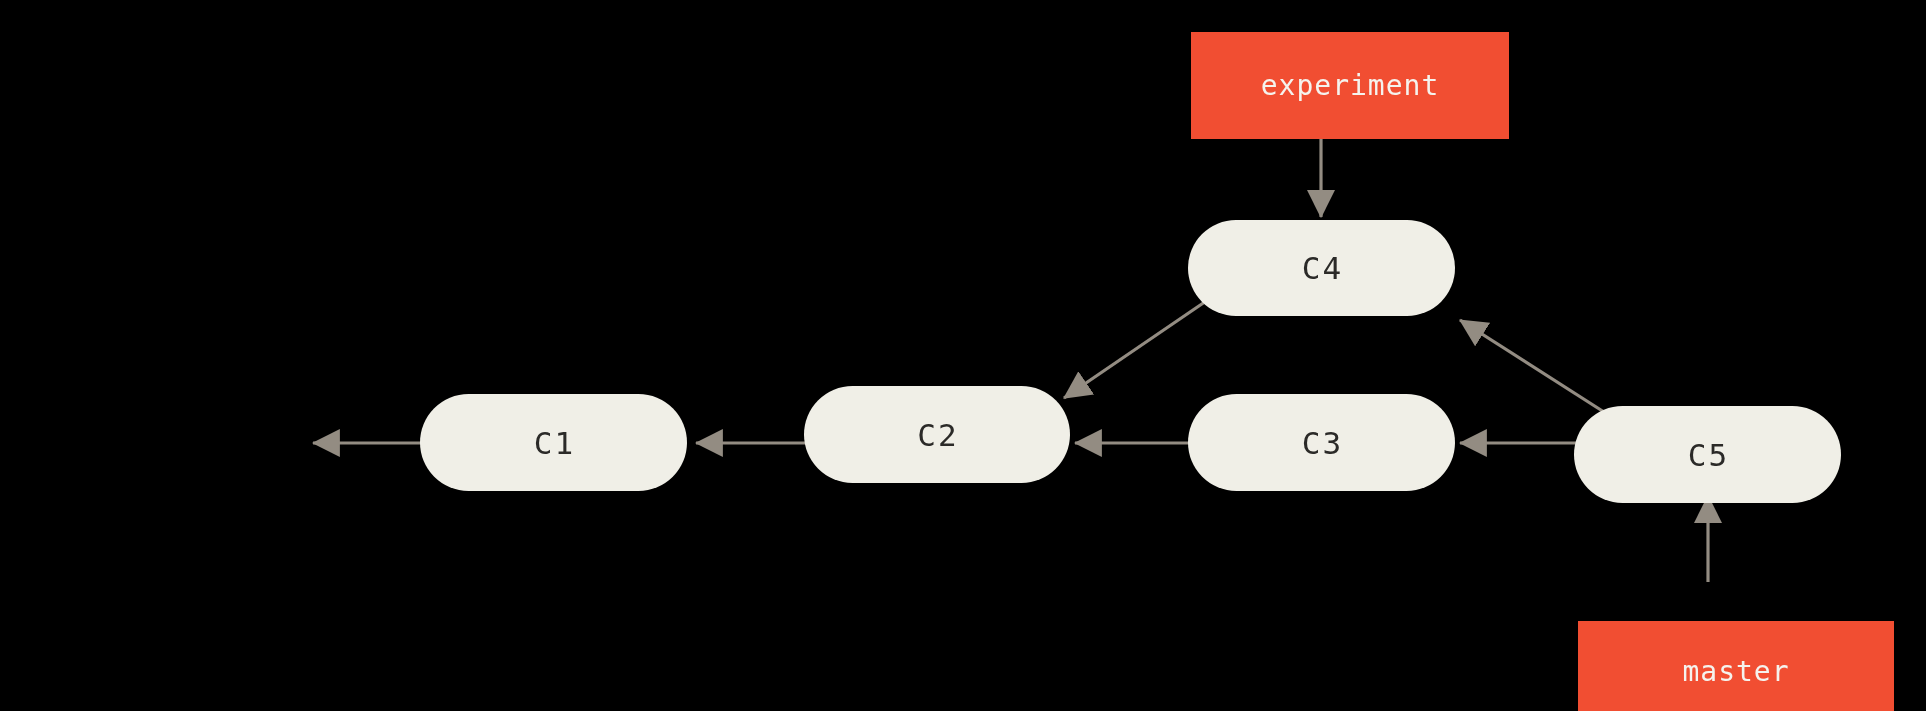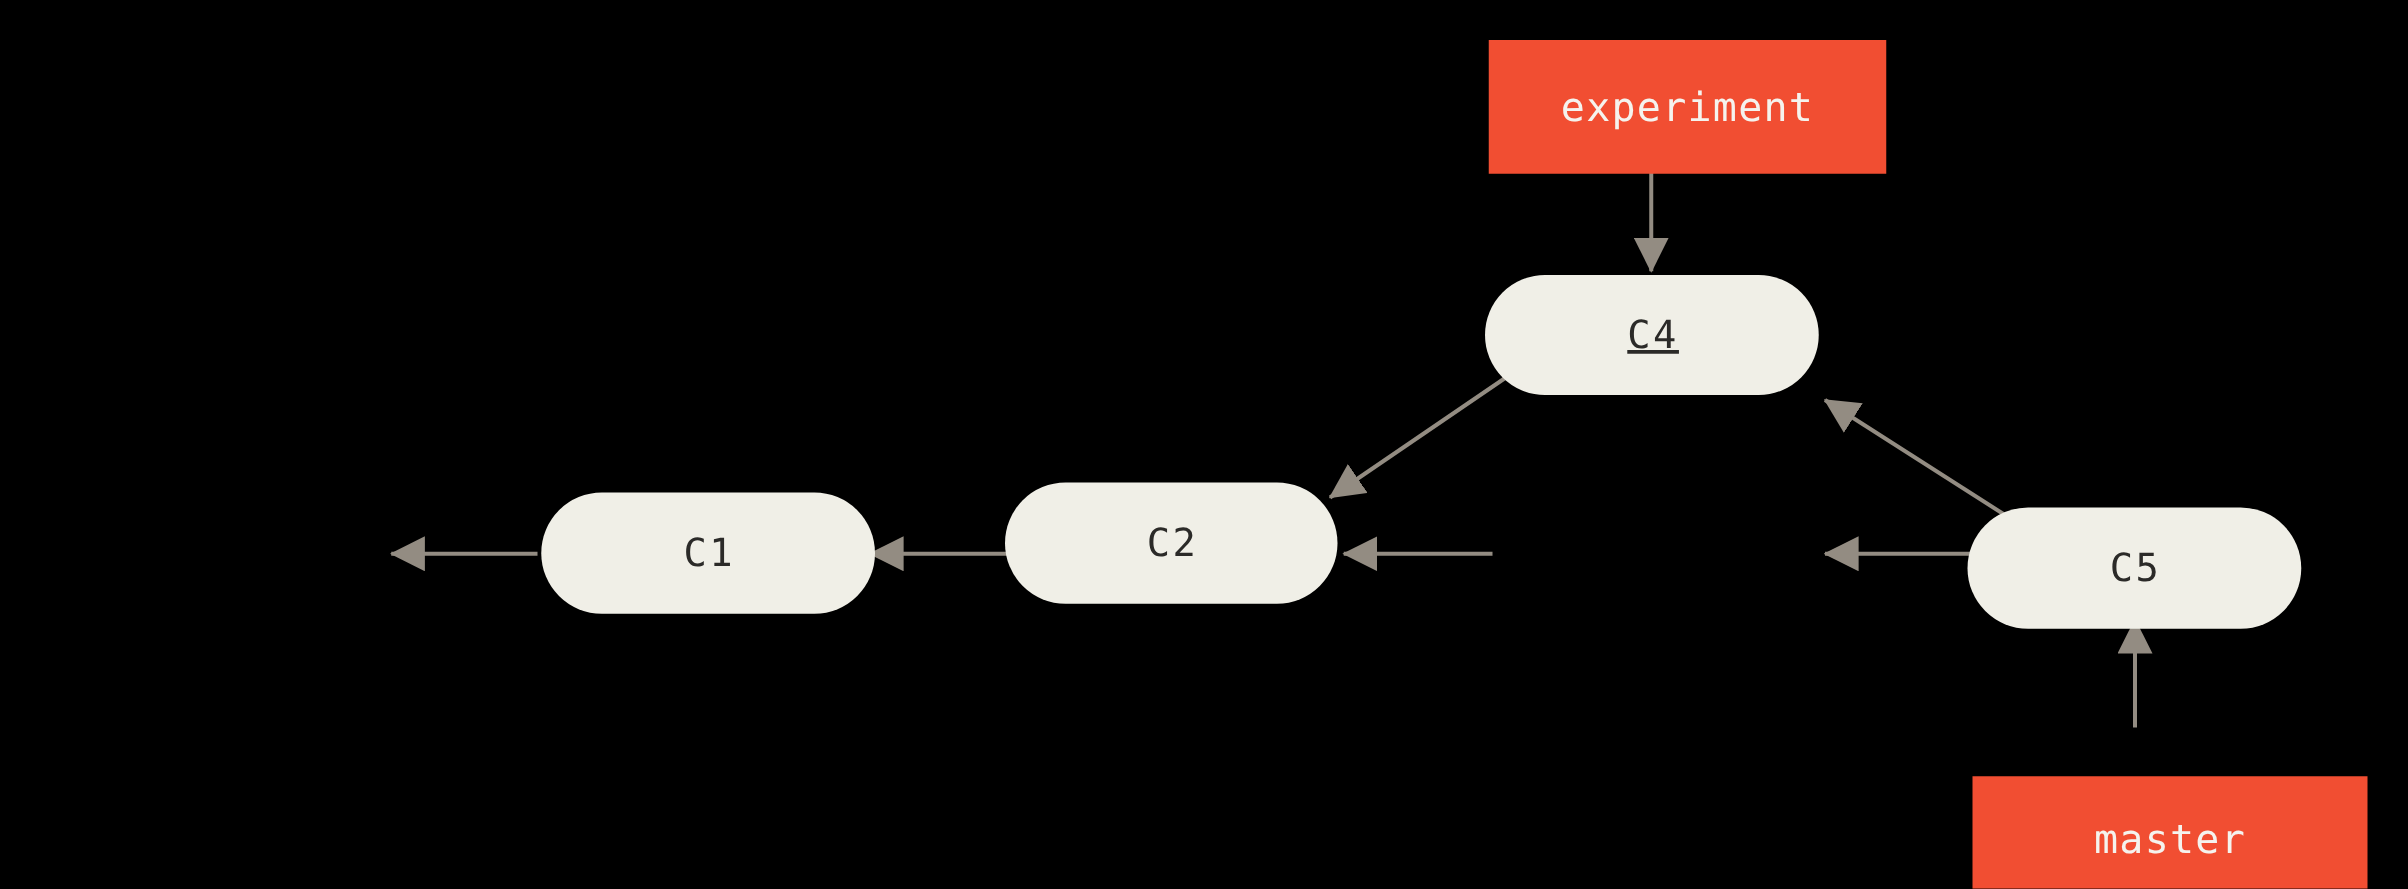--- a/index.html
+++ b/index.html
@@ -40,21 +40,21 @@
     letter-spacing: 2px;
     text-indent: 2px;
   }
   .branch-label {
     position: absolute;
     z-index: 2;
     background: var(--label-bg, #f14e32);
     display: flex;
     align-items: center;
     justify-content: center;
-    font-size: 32px;
+    font-size: 28px;
     color: var(--label-text, #f5f3ee);
     letter-spacing: 1px;
   }
 </style>
 </head>
 <body>
 
 <div class="canvas">
 
   <svg class="edges-layer" viewBox="0 0 1926 711" xmlns="http://www.w3.org/2000/svg">
@@ -67,26 +67,27 @@
     <line class="edge" x1="810" y1="443" x2="696" y2="443" marker-end="url(#arrowhead)"></line>
     <line class="edge" x1="1194" y1="443" x2="1075" y2="443" marker-end="url(#arrowhead)"></line>
     <line class="edge" x1="1580" y1="443" x2="1460" y2="443" marker-end="url(#arrowhead)"></line>
     <line class="edge" x1="1215" y1="295" x2="1064" y2="398" marker-end="url(#arrowhead)"></line>
     <line class="edge" x1="1604" y1="412" x2="1460" y2="320" marker-end="url(#arrowhead)"></line>
     <line class="edge" x1="1321" y1="135" x2="1321" y2="217" marker-end="url(#arrowhead)"></line>
     <line class="edge" x1="1708" y1="582" x2="1708" y2="496" marker-end="url(#arrowhead)"></line>
   </svg>
 
 
-  <div class="commit-node" style="left:433px; top:394px; width:267px; height:97px;">C1</div>
+  <div class="commit-node" style="left:420px; top:394px; width:267px; height:97px;">C1</div>
 
   <div class="commit-node" style="left:804px; top:386px; width:266px; height:97px;">C2</div>
 
+  <div class="commit-node" style="left:1188px; top:394px; width:267px; height:97px;">C3</div>
 
-  <div class="commit-node" style="left:1188px; top:220px; width:267px; height:96px;text-decoration:underline;">C4</div>
+  <div class="commit-node" style="left:1188px; top:220px; width:267px; height:96px;">C4</div>
 
   <div class="commit-node" style="left:1574px; top:394px; width:267px; height:97px;margin-top:12px;">C5</div>
 
   <div class="branch-label" style="left:1191px; top:32px; width:318px; height:107px;">experiment</div>
 
   <div class="branch-label" style="left:1578px; top:578px; width:316px; height:100px;margin-top:43px;">master</div>
 
 </div>
 
 </body></html>

